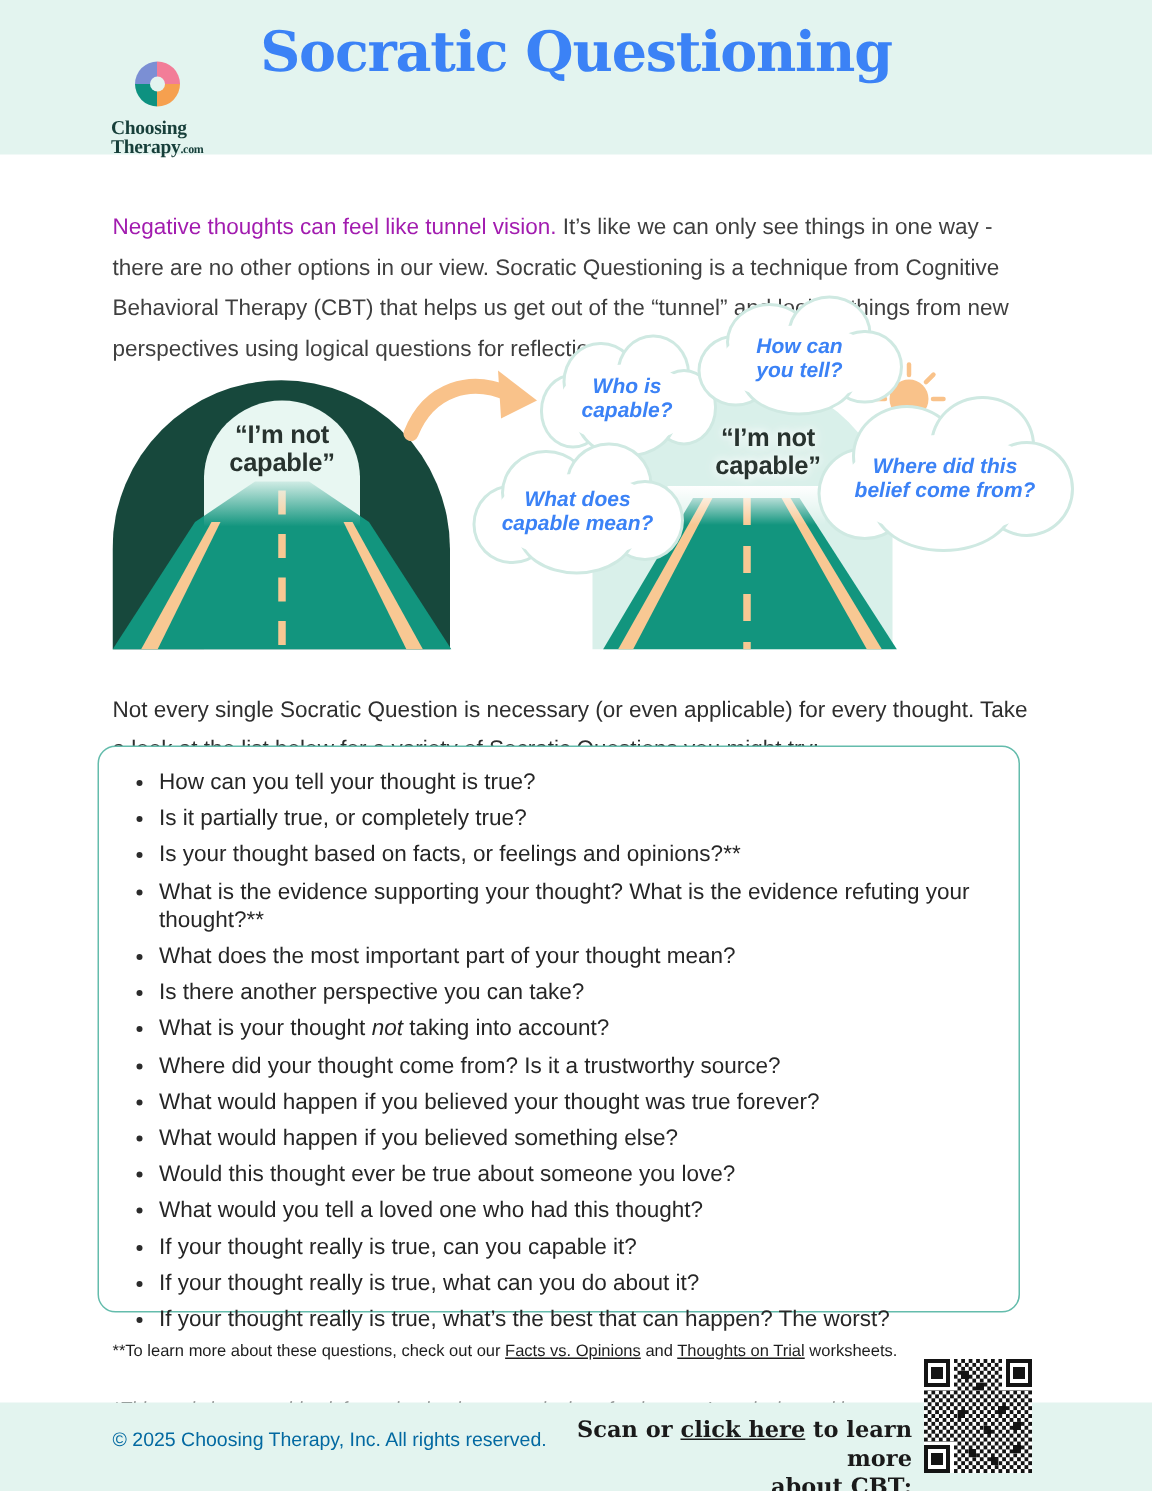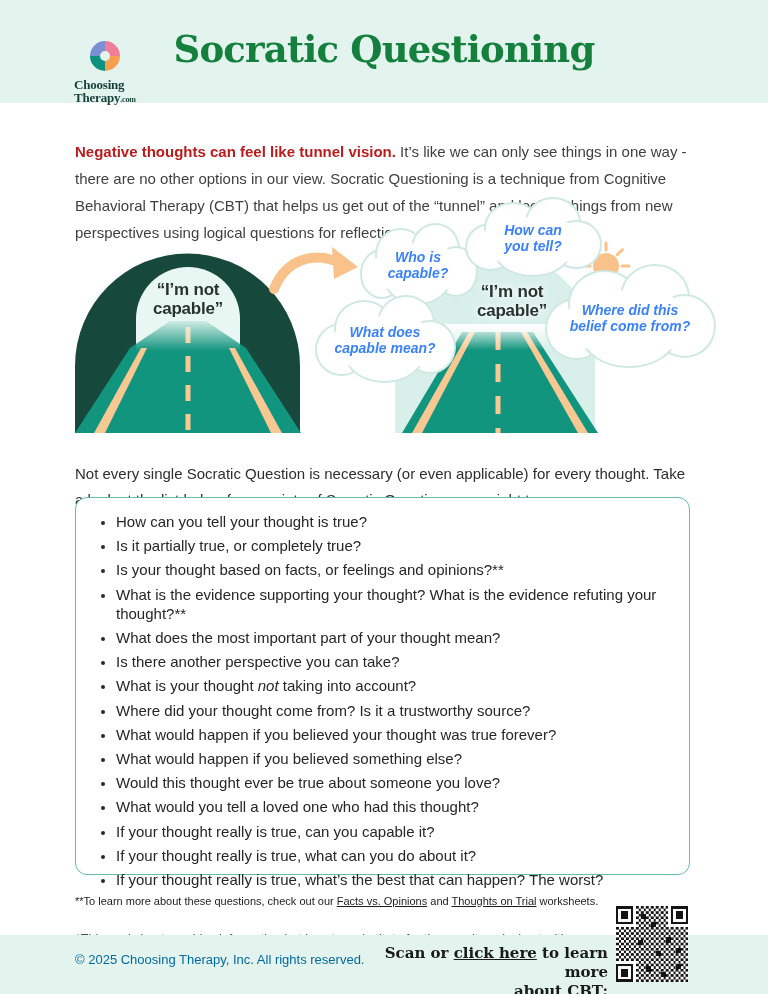--- a/index.html
+++ b/index.html
@@ -9,27 +9,27 @@
   
   .band-top{position:absolute;left:0;top:0;width:768px;height:103px;background:#e3f4ef;}
   .brand{position:absolute;left:74px;top:41px;display:flex;align-items:center;gap:7px;flex-direction:column;}
   .logo-mark{width:30px;height:30px;border-radius:50%;position:relative;
     background:conic-gradient(#f27d98 0 25%, #f6a04f 25% 50%, #0d9180 50% 75%, #7b8fd4 75% 100%);}
   .logo-mark::after{content:"";position:absolute;left:10px;top:10px;width:10px;height:10px;
     background:#e3f4ef;border-radius:50%;}
   .brand-text{font-family:"Liberation Serif",serif;font-weight:700;color:#173f3a;
     font-size:13px;line-height:13px;letter-spacing:-0.2px;}
   .brand-text .suffix{font-size:8px;font-weight:700;}
-  .page-title{position:absolute;left:0;top:27px;width:768px;text-align:center;
+  .page-title{position:absolute;left:0;top:12px;width:768px;text-align:center;
     font-family:"DejaVu Serif",serif;font-weight:700;font-size:37px;letter-spacing:-0.8px;
-    color:#15803d;}
+    color:#3b82f6;}
 
   
   .intro{position:absolute;left:75px;top:123px;width:620px;font-size:15px;line-height:27px;color:#3f3f3f;}
-  .intro .lead{font-weight:700;color:#b91c1c;}
+  .intro .lead{font-weight:400;color:#a21caf;}
 
   
   .illus{position:absolute;left:0;top:200px;width:768px;height:250px;}
   .illus svg{display:block;}
   .tunnel-svg{position:absolute;left:75px;top:53px;}
   .arrow-svg{position:absolute;left:268px;top:43px;}
   .openroad-svg{position:absolute;left:390px;top:48px;}
   .sun{position:absolute;left:578px;top:38px;}
   .thought{position:absolute;white-space:pre-line;text-align:center;font-size:17px;line-height:19px;
     font-weight:600;color:#28332f;letter-spacing:-0.2px;}
@@ -46,21 +46,21 @@
   .cloud .core{position:absolute;left:10%;top:22%;width:80%;height:66%;background:#fff;border-radius:48%;}
   .cloud .cloud-text{position:relative;z-index:2;font-style:italic;font-weight:600;
     font-size:14px;line-height:16px;color:#3b82f6;text-align:center;white-space:pre-line;}
   .cloud-1{left:362px;top:26px;width:112px;height:78px;}
   .cloud-2{left:468px;top:0px;width:130px;height:76px;}
   .cloud-3{left:318px;top:98px;width:134px;height:84px;}
   .cloud-4{left:548px;top:68px;width:164px;height:100px;}
 
   
   .list-intro{position:absolute;left:75px;top:446px;width:622px;font-size:15px;line-height:26px;color:#2e2e2e;}
-  .qbox{position:absolute;left:75px;top:497px;width:615px;height:378px;border:1.5px solid #64bcac;
+  .qbox{position:absolute;left:65px;top:497px;width:615px;height:378px;border:1.5px solid #64bcac;
     border-radius:12px;background:#fff;box-sizing:border-box;}
   .qbox ul{margin:0;padding:14px 20px 0 40px;list-style:disc;}
   .qbox li{font-size:15px;line-height:19.2px;margin:0 0 5px 0;color:#262626;}
   .qbox li::marker{color:#2b2b2b;font-size:0.85em;}
   .qbox li em{font-style:italic;}
 
   
   .footnote{position:absolute;left:75px;top:880px;width:622px;font-size:11px;line-height:20px;color:#1d1d1d;}
   .footnote a{color:#1d1d1d;text-decoration:underline;}
   .disclaimer{position:absolute;left:75px;top:919px;width:540px;font-size:12.5px;font-style:italic;color:#4b4b4b;}

